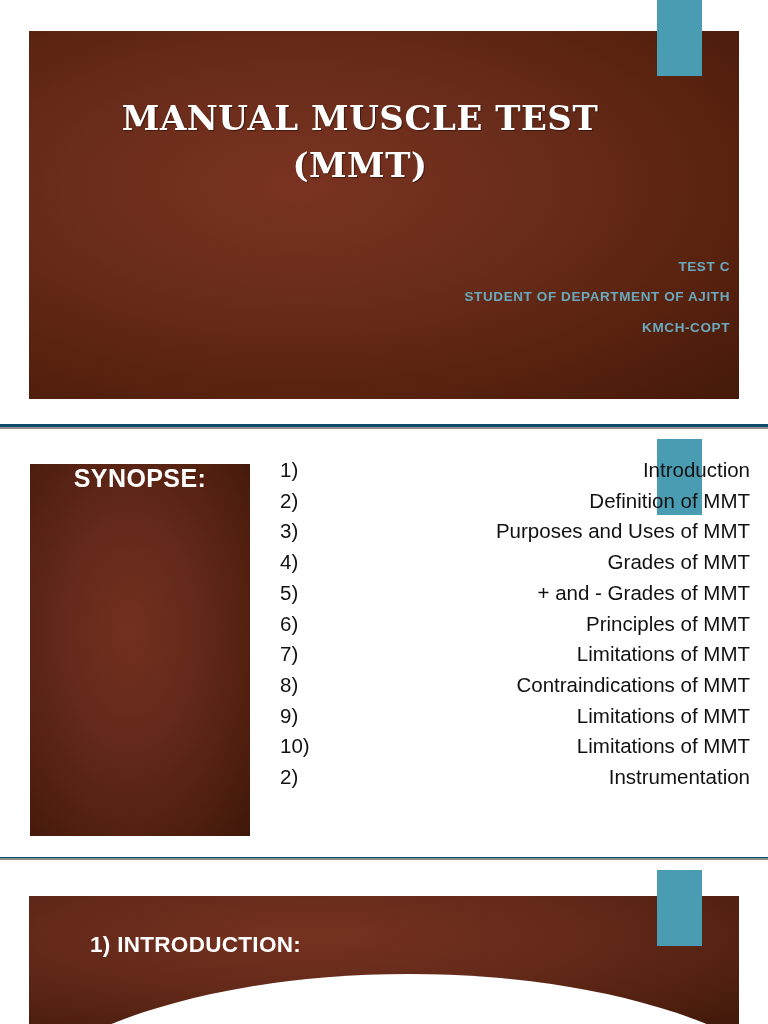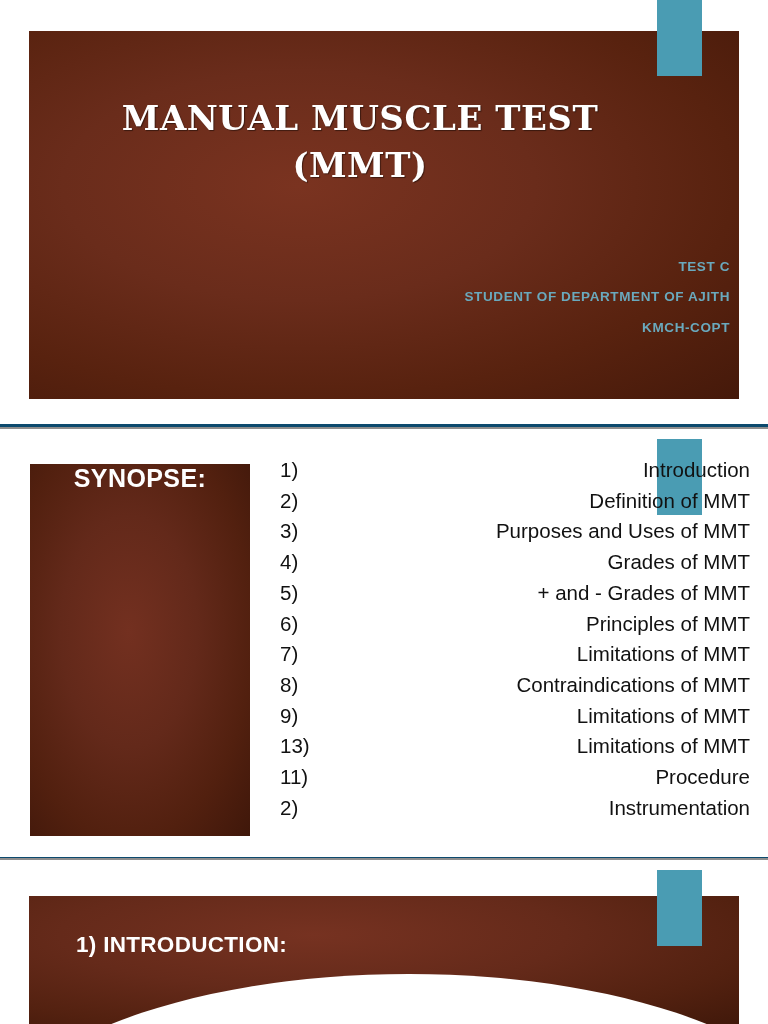--- a/index.html
+++ b/index.html
@@ -166,21 +166,21 @@
     position: absolute;
     left: -40px;
     bottom: -118px;
     width: 840px;
     height: 170px;
     background: #ffffff;
     border-radius: 50% 50% 0 0 / 100% 100% 0 0;
   }
   .s3-heading {
     position: absolute;
-    left: 76px;
+    left: 90px;
     top: 932px;
     color: #ffffff;
     font-size: 22.5px;
     font-weight: bold;
     letter-spacing: 0.3px;
     z-index: 6;
   }
 </style>
 </head>
 <body>
@@ -234,26 +234,22 @@
         </div>
       <div class="row">
           <span class="num">8)</span>
           <span class="txt">Contraindications of MMT</span>
         </div>
       <div class="row">
           <span class="num">9)</span>
           <span class="txt">Limitations of MMT</span>
         </div>
       <div class="row">
-          <span class="num">13)</span>
+          <span class="num">10)</span>
           <span class="txt">Limitations of MMT</span>
-        </div>
-      <div class="row">
-          <span class="num">11)</span>
-          <span class="txt">Procedure</span>
         </div>
       <div class="row">
           <span class="num">2)</span>
           <span class="txt">Instrumentation</span>
         </div>
     </div>
   </section>
 
   <section class="slide3">
     <div class="s3-tab"></div>

